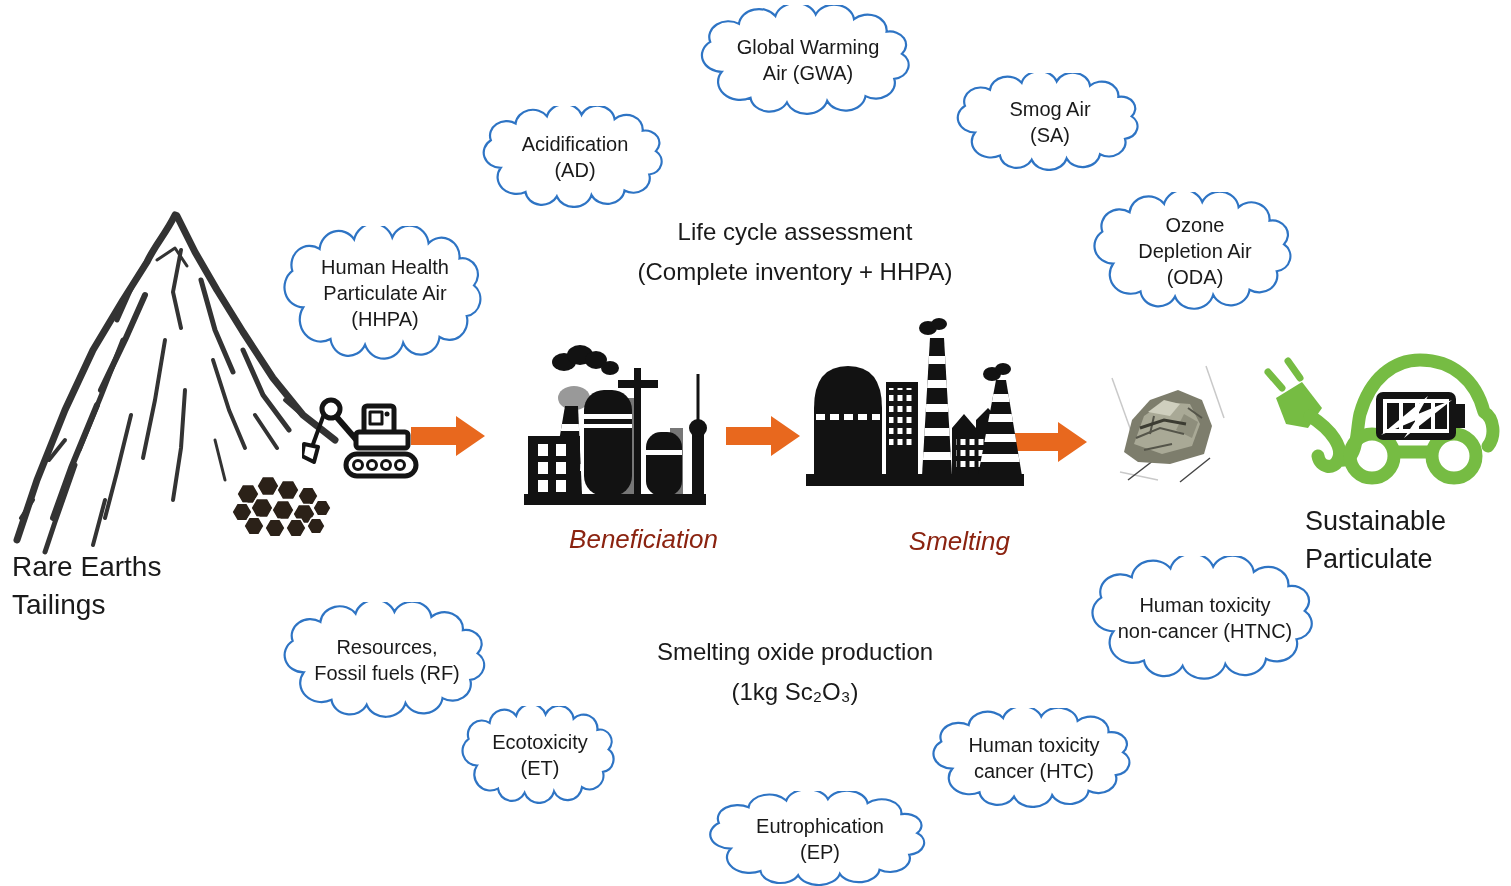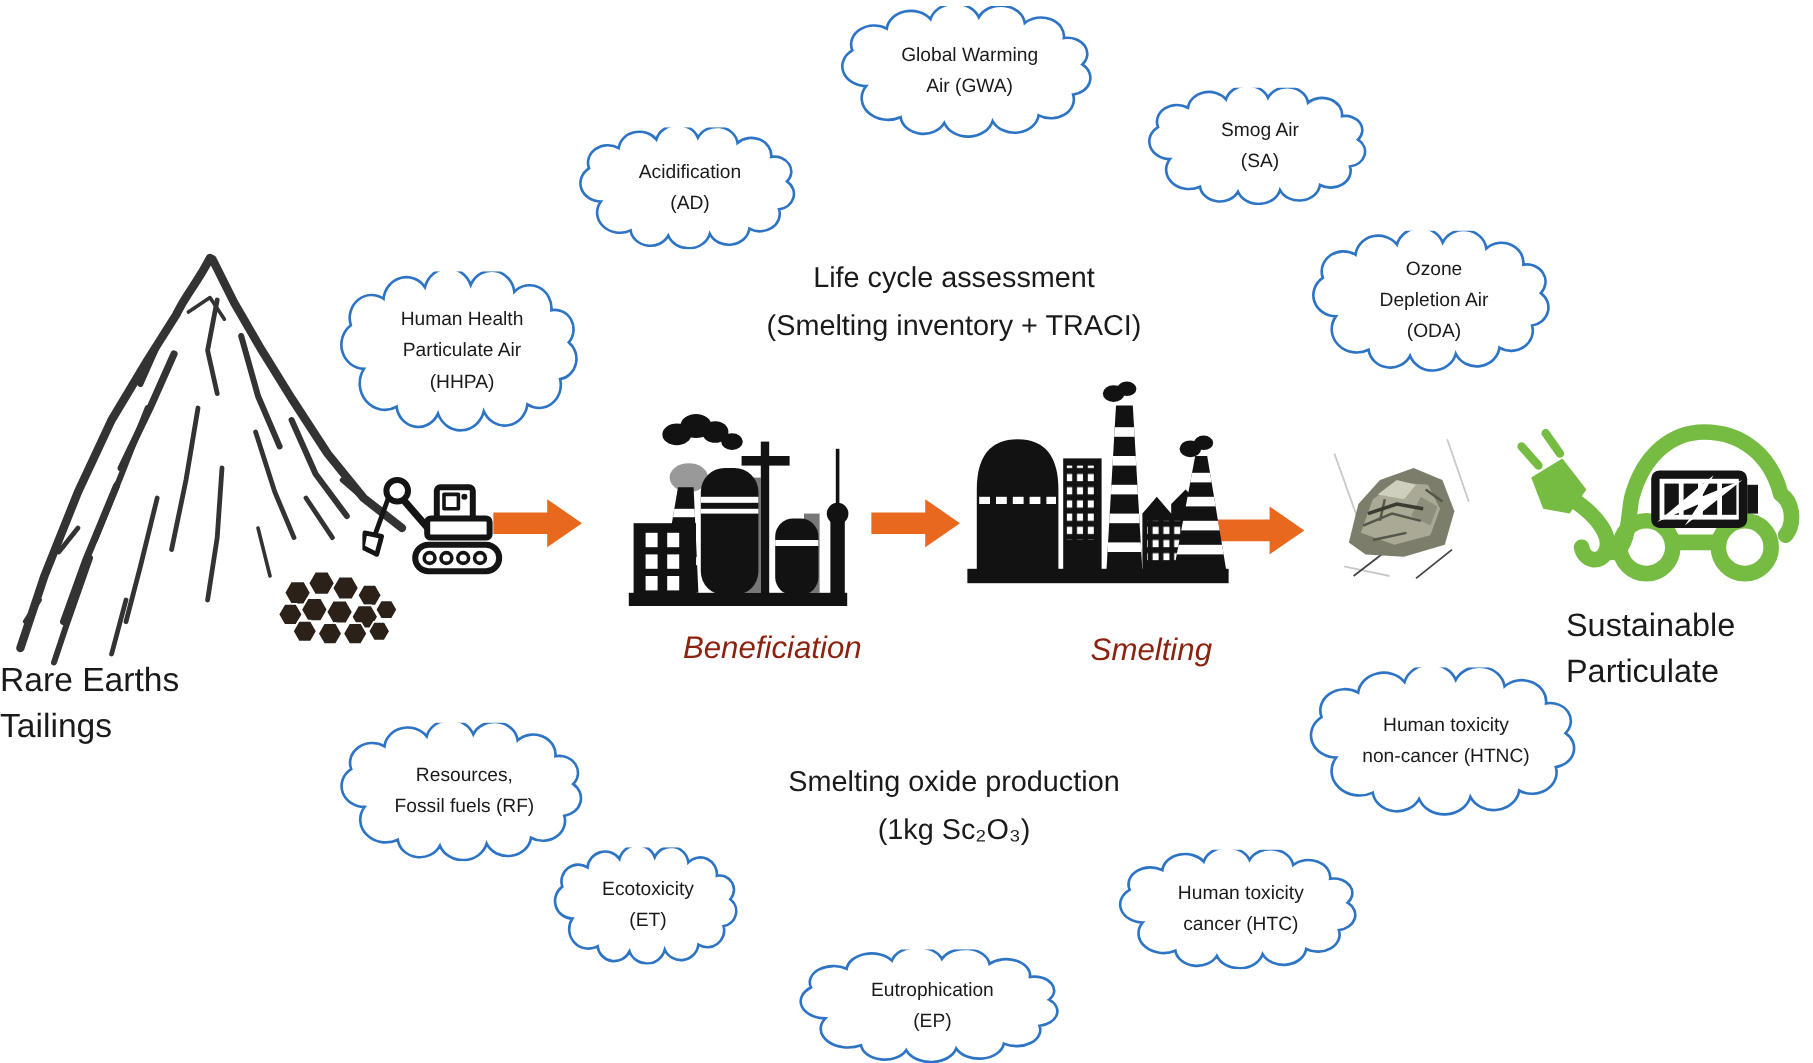--- a/index.html
+++ b/index.html
@@ -13,21 +13,21 @@
   body{
     width:1511px;height:886px;background:#ffffff;position:relative;overflow:hidden;
     font-family:"Liberation Sans","DejaVu Sans",sans-serif;color:var(--ink);
   }
   .abs{position:absolute;}
   .cloud{position:absolute;}
   .cloud svg{position:absolute;left:0;top:0;width:100%;height:100%;}
   .cloud .txt{
     position:relative;width:100%;height:100%;display:flex;flex-direction:column;
     align-items:center;justify-content:center;text-align:center;
-    font-size:16px;line-height:26px;color:var(--ink);
+    font-size:20px;line-height:26px;color:var(--ink);
   }
   .bigtext{position:absolute;text-align:center;font-size:24px;line-height:40px;color:var(--ink);}
   .sidelabel{position:absolute;text-align:left;font-size:28px;line-height:38px;color:var(--ink);}
   .stage-label{position:absolute;text-align:right;font-style:italic;font-size:26px;color:var(--stage-label);}
   .arrow{position:absolute;}
   .arrow svg{display:block;width:100%;height:100%;}
   .arrow polygon{fill:var(--arrow);}
   .cloudpath{fill:#ffffff;stroke:var(--cloud-stroke);stroke-width:2.2;vector-effect:non-scaling-stroke;}
   .g{stroke:var(--car-green);fill:none;stroke-width:13;stroke-linecap:round;stroke-linejoin:round;}
   .mtn{stroke:#333333;fill:none;stroke-linecap:round;stroke-linejoin:round;}
@@ -46,21 +46,21 @@
         A21 21 0 0 1 140 122 A22 22 0 0 1 98 124 A20 20 0 0 1 60 118
         A23 23 0 0 1 30 85 Z"></path>
     </symbol>
   </defs>
 </svg>
 
 <div class="abs" style="left:0;top:0;width:1511px;height:886px;">
 
   <div class="bigtext" style="left:530px;top:212px;width:530px;">
     <div>Life cycle assessment</div>
-    <div>(Smelting inventory + TRACI)</div>
+    <div>(Complete inventory + HHPA)</div>
   </div>
   <div class="bigtext" style="left:530px;top:632px;width:530px;">
     <div>Smelting oxide production</div>
     <div>(1kg Sc₂O₃)</div>
   </div>
 
   <svg class="abs" style="left:5px;top:200px;" width="345" height="365" viewBox="0 0 345 365">
     <path class="mtn" stroke-width="7" d="M170 15 C160 35 150 45 142 62 L118 100 L88 150 L60 210 L32 280 L12 340"></path>
     <path class="mtn" stroke-width="7" d="M172 16 L190 52 L212 90 L238 132 L268 178 L298 215 L330 240"></path>
     <path class="mtn" stroke-width="3" d="M152 60 L170 48 L182 66"></path>
@@ -111,21 +111,21 @@
       <polygon points="66,42 60.5,51.6 49.5,51.6 44,42 49.5,32.4 60.5,32.4"></polygon>
       <polygon points="87,46 81.5,55.6 70.5,55.6 65,46 70.5,36.4 81.5,36.4"></polygon>
       <polygon points="103,40 98.5,47.8 89.5,47.8 85,40 89.5,32.2 98.5,32.2"></polygon>
       <polygon points="36,58 31,66.7 21,66.7 16,58 21,49.3 31,49.3"></polygon>
       <polygon points="57,60 52,68.7 42,68.7 37,60 42,51.3 52,51.3"></polygon>
       <polygon points="78,60 73,68.7 63,68.7 58,60 63,51.3 73,51.3"></polygon>
       <polygon points="97,58 92.5,65.8 83.5,65.8 79,58 83.5,50.2 92.5,50.2"></polygon>
     </g>
   </svg>
 
-  <div class="sidelabel" style="left:0;top:548px;width:245px;">
+  <div class="sidelabel" style="left:12px;top:548px;width:245px;">
     <div>Rare Earths</div>
     <div>Tailings</div>
   </div>
 
   <div class="arrow" style="left:411px;top:415px;width:75px;height:42px;">
     <svg viewBox="0 0 75 42">
         <polygon points="0,12 45,12 45,1 74,21 45,41 45,30 0,30"></polygon>
       </svg>
   </div>
   <div class="arrow" style="left:726px;top:415px;width:75px;height:42px;">
@@ -349,21 +349,21 @@
   <div class="cloud" style="left:456px;top:706px;width:168px;height:98px;">
     <svg viewBox="0 0 240 140" preserveAspectRatio="none">
         <use href="#cloudShape"></use>
       </svg>
     <div class="txt">
         <span>Ecotoxicity</span>
         <span>(ET)</span>
       </div>
   </div>
 
-  <div class="cloud" style="left:658px;top:791px;width:238px;height:95px;">
+  <div class="cloud" style="left:701px;top:791px;width:238px;height:95px;">
     <svg viewBox="0 0 240 140" preserveAspectRatio="none">
         <use href="#cloudShape"></use>
       </svg>
     <div class="txt">
         <span>Eutrophication</span>
         <span>(EP)</span>
       </div>
   </div>
 
   <div class="cloud" style="left:925px;top:708px;width:218px;height:100px;">

